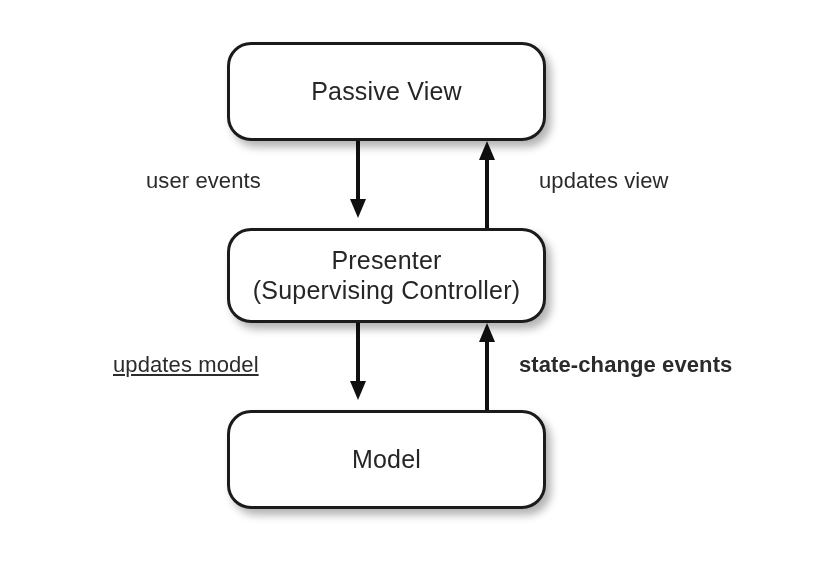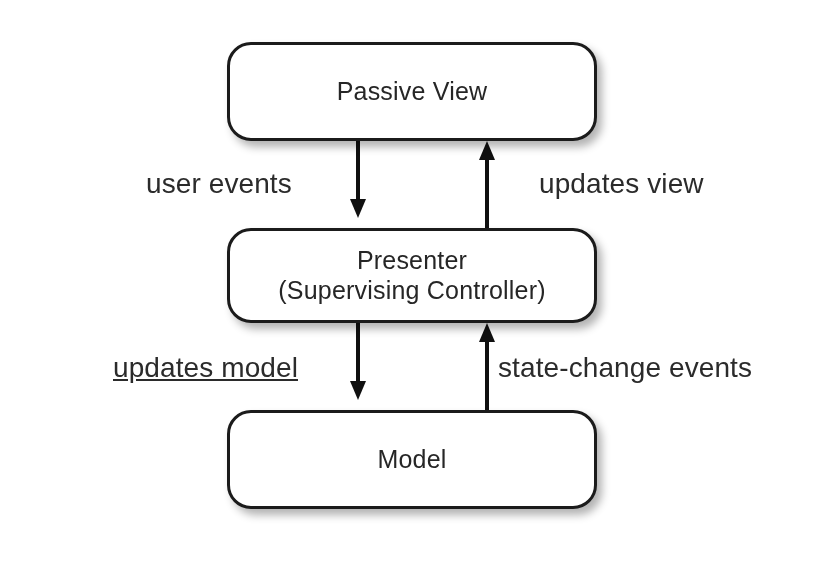--- a/index.html
+++ b/index.html
@@ -18,21 +18,21 @@
     width: 833px;
     height: 571px;
     background: #ffffff;
     overflow: hidden;
   }
 
   
   .node {
     position: absolute;
     left: 227px;
-    width: 370px;
+    width: 319px;
     box-sizing: border-box;
     background: #ffffff;
     border: 3px solid #1b1b1b;
     border-radius: 24px;
     display: flex;
     align-items: center;
     justify-content: center;
     text-align: center;
     color: #262626;
     font-size: 25px;
@@ -87,29 +87,29 @@
   #conn-user-events   { left: 344px; width: 28px; top: 139px; height: 79px; }
   #conn-updates-model { left: 344px; width: 28px; top: 321px; height: 79px; }
   
   #conn-updates-view  { left: 473px; width: 28px; top: 141px; height: 89px; }
   #conn-state-change  { left: 473px; width: 28px; top: 323px; height: 89px; }
 
   
   .edge-label {
     position: absolute;
     color: #2b2b2b;
-    font-size: 28px;
+    font-size: 22px;
     letter-spacing: 0.1px;
     white-space: nowrap;
     z-index: 2;
   }
   #label-user-events   { left: 146px; top: 168px; }
   #label-updates-view  { left: 519px; top: 168px; margin-left: 20px; }
   #label-updates-model { left: 113px; top: 352px; text-decoration: underline; }
-  #label-state-change  { left: 498px; top: 352px; }
+  #label-state-change  { left: 519px; top: 352px; font-weight: bold; }
 </style>
 </head>
 <body>
 
 <div id="diagram">
 
   <div class="node" id="node-view">
     <div>
       <span class="node-label">Passive View</span>
     </div>

